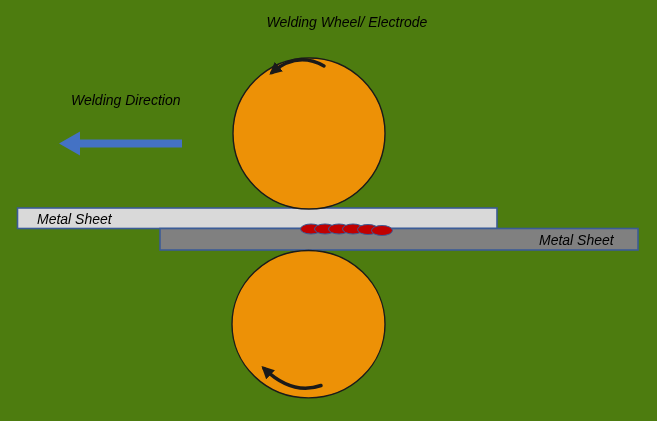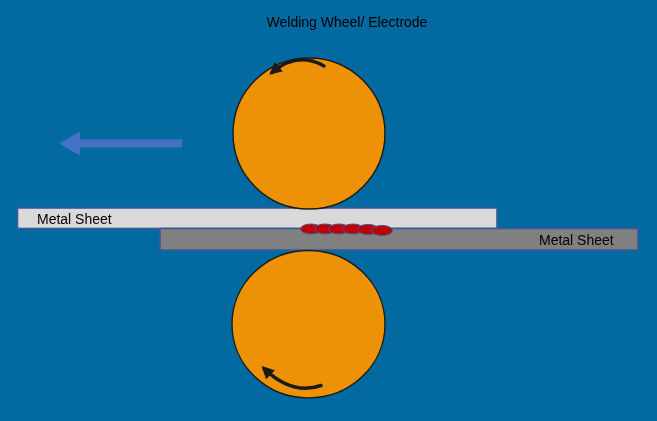--- a/index.html
+++ b/index.html
@@ -5,22 +5,23 @@
   html, body {
     margin: 0;
     padding: 0;
     background: #ffffff;
     font-family: "Liberation Sans", "DejaVu Sans", sans-serif;
   }
   .canvas {
     position: relative;
     width: 657px;
     height: 421px;
-    background: #0369a1;
+    background: #4d7c0f;
     overflow: hidden;
+    font-style: italic;
   }
   .diagram-svg {
     position: absolute;
     left: 0;
     top: 0;
   }
   .label {
     position: absolute;
     color: #000000;
     font-size: 14px;
@@ -77,18 +78,19 @@
 
     <ellipse cx="308.5" cy="324.2" rx="76.5" ry="73.7" stroke-width="1.4" fill="#ED9106" stroke="#1A1A1A"></ellipse>
 
     <path d="M324,66 Q297,51 272,72.5" fill="none" stroke-width="3.5" stroke-linecap="round" marker-end="url(#rot-arrowhead)" stroke="#1A1A1A"></path>
 
     <path d="M321,385.5 Q292,395.5 264,368.5" fill="none" stroke-width="3.5" stroke-linecap="round" marker-end="url(#rot-arrowhead)" stroke="#1A1A1A"></path>
   </svg>
 
   <div class="label title">Welding Wheel/ Electrode</div>
 
+  <div class="label welding-direction">Welding Direction</div>
 
   <div class="label sheet-label-top">Metal Sheet</div>
 
   <div class="label sheet-label-bottom">Metal Sheet</div>
 
 </div>
 
 </body></html>

